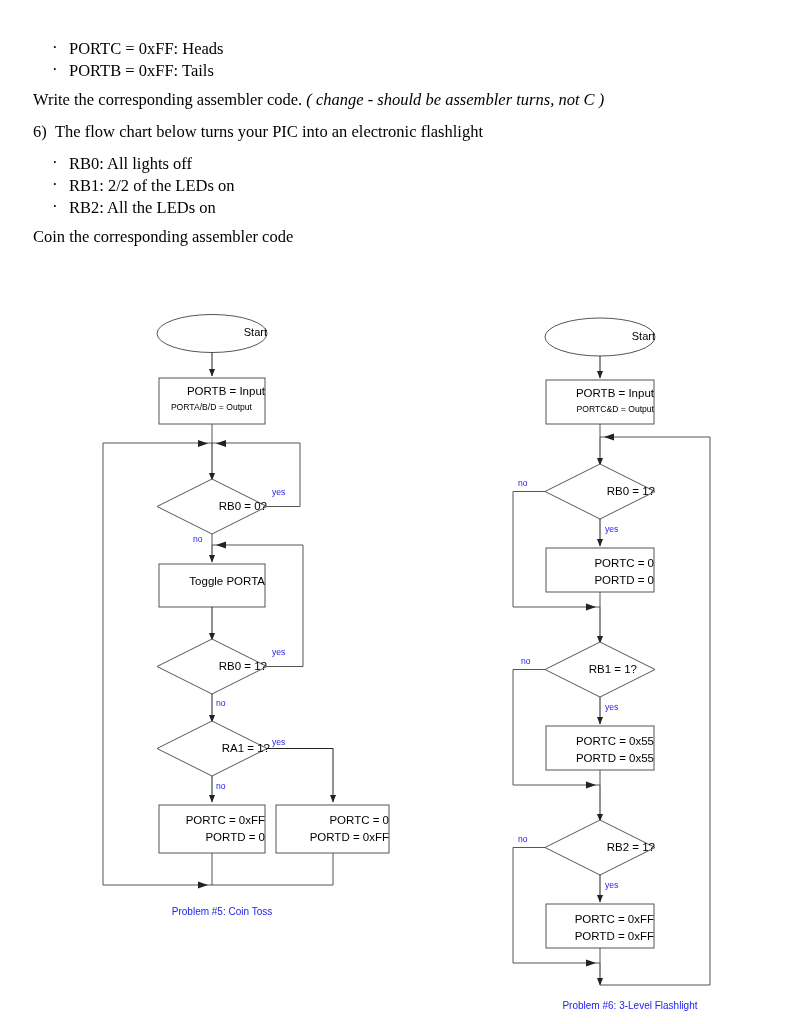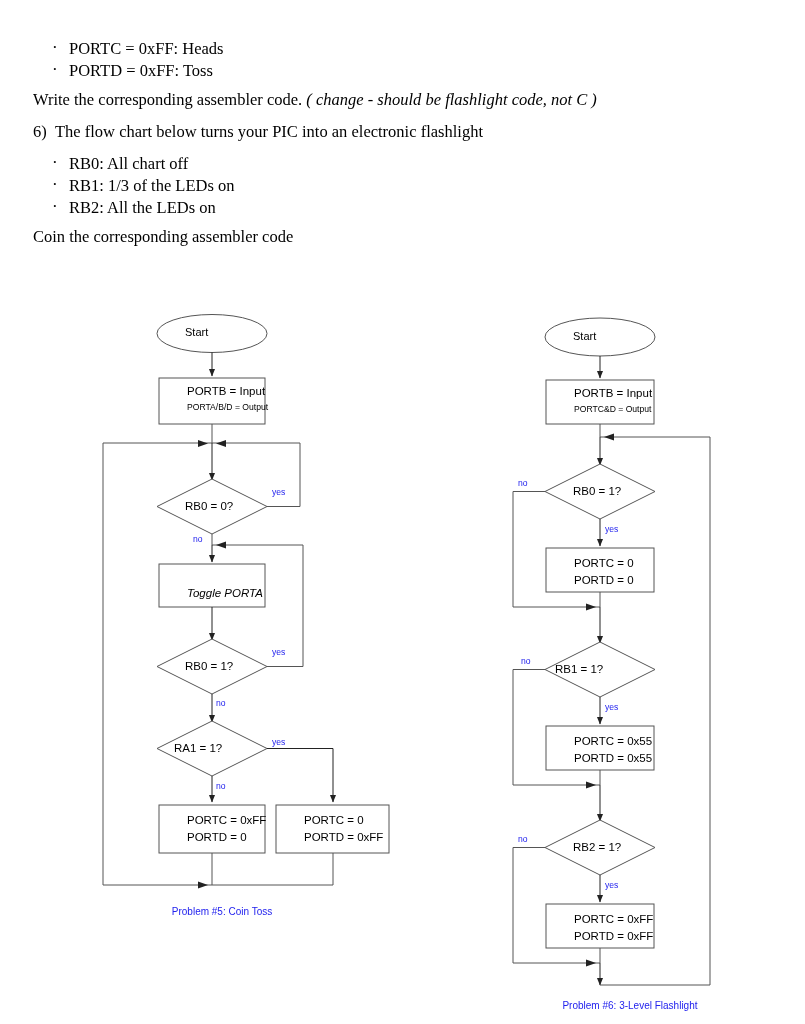--- a/index.html
+++ b/index.html
@@ -64,24 +64,23 @@
     left: 0;
     top: 0;
     width: 805px;
     height: 1024px;
     pointer-events: none;
   }
 
   .fc-label {
     position: absolute;
     font-family: "Liberation Sans", sans-serif;
-    text-align: left;
+    text-align: right;
     color: #000000;
     white-space: nowrap;
-    padding-left: 28px;
   }
   .fc-node-text {
     font-size: 11.5px;
   }
   .fc-node-text.small {
     font-size: 8.6px;
   }
   .fc-node-text.ellipse {
     font-size: 11px;
   }
@@ -101,35 +100,35 @@
     text-align: center;
   }
 </style>
 </head>
 <body>
 
 <div class="questions">
 
   <ul class="q-bullets">
     <li>PORTC = 0xFF:  Heads</li>
-    <li>PORTD = 0xFF:  Toss</li>
+    <li>PORTB = 0xFF:  Tails</li>
   </ul>
   <div class="q-line" style="margin-top:6px">
     <span>Write the corresponding assembler code.</span>
-    <span class="q-note">( change - should be flashlight code, not C )</span>
+    <span class="q-note">( change - should be assembler turns, not C )</span>
   </div>
 
   <div class="q-spacer"></div>
 
   <div class="q-line">
     <span class="q-num">6)</span><span>The flow chart below turns your PIC into an electronic flashlight</span>
   </div>
   <ul class="q-bullets">
-    <li>RB0:  All chart off</li>
-    <li>RB1:  1/3 of the LEDs on</li>
+    <li>RB0:  All lights off</li>
+    <li>RB1:  2/2 of the LEDs on</li>
     <li>RB2:  All the LEDs on</li>
   </ul>
   <div class="q-line" style="margin-top:6px">
     <span>Coin the corresponding assembler code</span>
   </div>
 
 </div>
 
 <svg id="chart-canvas" viewBox="0 0 805 1024">
   <defs>
@@ -249,25 +248,25 @@
   </g>
 </svg>
 
 <div class="fc-label fc-node-text ellipse" style="left:157px; top:326px; width:110px;">Start</div>
 
 <div class="fc-label fc-node-text" style="left:159px; top:385px; width:106px;">PORTB = Input</div>
 <div class="fc-label fc-node-text small" style="left:159px; top:402px; width:93px;">PORTA/B/D = Output</div>
 
 <div class="fc-label fc-node-text" style="left:157px; top:500px; width:110px;">RB0 = 0?</div>
 
-<div class="fc-label fc-node-text" style="left:159px; top:587px; width:106px;font-style:italic;">Toggle PORTA</div>
+<div class="fc-label fc-node-text" style="left:159px; top:575px; width:106px;">Toggle PORTA</div>
 
 <div class="fc-label fc-node-text" style="left:157px; top:660px; width:110px;">RB0 = 1?</div>
 
-<div class="fc-label fc-node-text" style="left:146px; top:742px; width:110px;">RA1 = 1?</div>
+<div class="fc-label fc-node-text" style="left:160px; top:742px; width:110px;">RA1 = 1?</div>
 
 <div class="fc-label fc-node-text" style="left:159px; top:814px; width:106px;">PORTC = 0xFF</div>
 <div class="fc-label fc-node-text" style="left:159px; top:831px; width:106px;">PORTD = 0</div>
 
 <div class="fc-label fc-node-text" style="left:276px; top:814px; width:113px;">PORTC = 0</div>
 <div class="fc-label fc-node-text" style="left:276px; top:831px; width:113px;">PORTD = 0xFF</div>
 
 <div class="fc-branch" style="left:272px; top:487px;">yes</div>
 <div class="fc-branch" style="left:193px; top:534px;">no</div>
 <div class="fc-branch" style="left:272px; top:647px;">yes</div>

